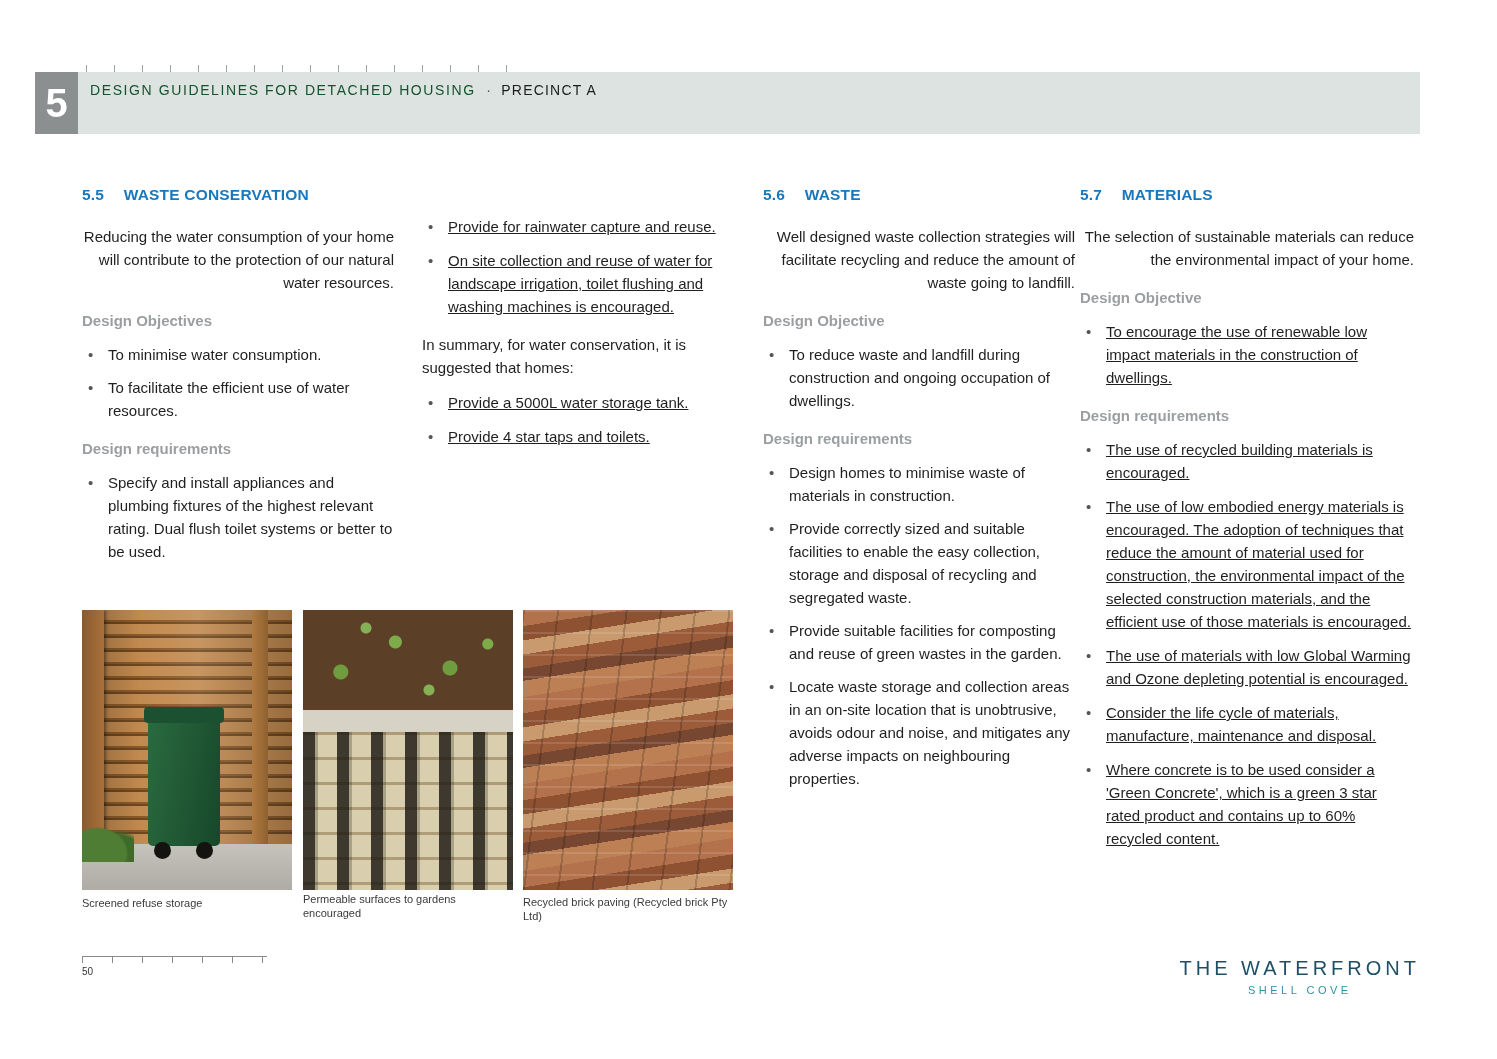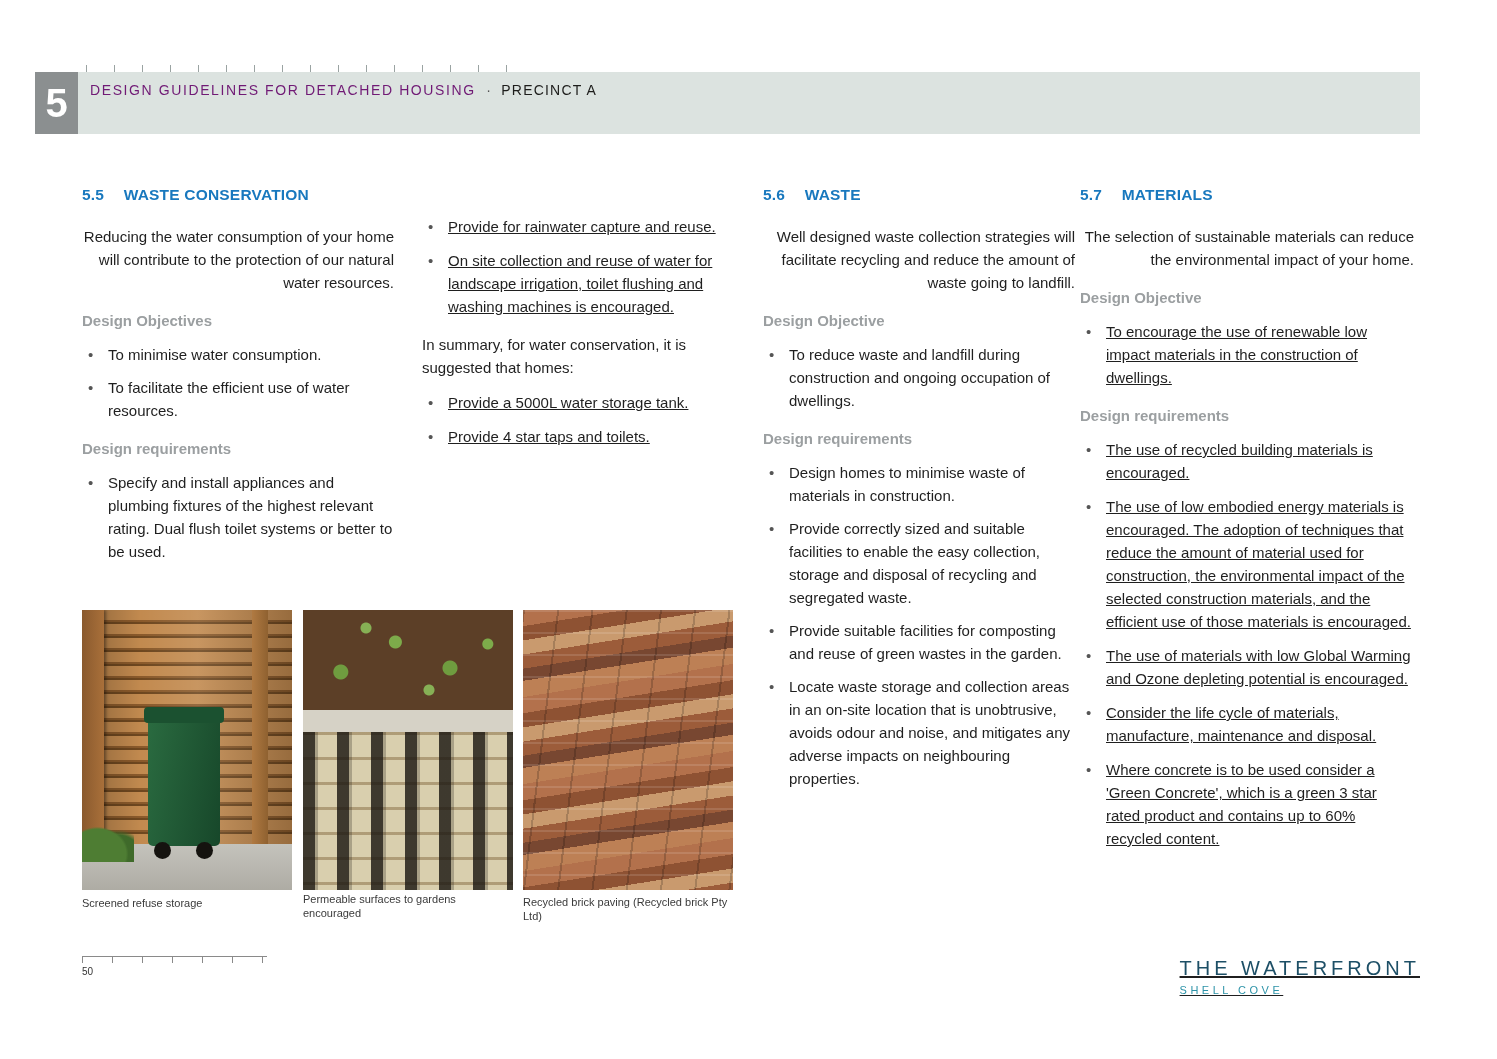--- a/index.html
+++ b/index.html
@@ -16,21 +16,21 @@
   }
   .band-bar {
     position:absolute; left:78px; top:72px; width:1342px; height:62px;
     background:#dce3e0;
   }
   .band-ticks {
     position:absolute; left:8px; top:-7px; width:446px; height:7px;
     background:repeating-linear-gradient(to right, #9aa3a2 0 1px, transparent 1px 28px);
   }
   .band-text { padding:9px 0 0 12px; white-space:nowrap; }
-  .band-title { color:#701a75; font-size:14px; letter-spacing:1.6px; }
+  .band-title { color:#14532d; font-size:14px; letter-spacing:1.6px; }
   .band-sep   { color:#555; font-size:14px; margin:0 6px; }
   .band-sub   { color:#1d1d1b; font-size:14px; font-weight:normal; letter-spacing:1.2px; }
 
   
   .col { position:absolute; top:183px; font-size:15px; line-height:23px; }
   .col1 { left:82px;  width:312px; }
   .col2 { left:422px; top:215px; width:300px; }
   .col3 { left:763px; width:312px; }
   .col4 { left:1056px; width:334px;margin-left:24px; }
 
@@ -96,21 +96,21 @@
   .cap1 { left:82px;  top:896px; width:210px; }
   .cap2 { left:303px; top:892px; width:178px; }
   .cap3 { left:523px; top:895px; width:214px; }
 
   
   .footer-rule { position:absolute; left:82px; top:956px; width:185px; height:6px;
     border-top:1px solid #8a8a8a;
     background:repeating-linear-gradient(to right, #8a8a8a 0 1px, transparent 1px 30px);
   }
   .page-num { position:absolute; left:82px; top:966px; font-size:10px; color:#333; }
-  .brand { position:absolute; right:77px; top:957px; text-align:left;text-decoration:underline; }
+  .brand { position:absolute; right:77px; top:957px; text-align:center; }
   .brand-main { font-size:20px; letter-spacing:4px; color:#1d4f66; }
   .brand-sub  { font-size:11px; letter-spacing:3.5px; color:#2d93a8; margin-top:4px; }
 </style>
 </head>
 <body>
 
 <div class="page">
 
   <div class="section-num-box">
     <span>5</span>

